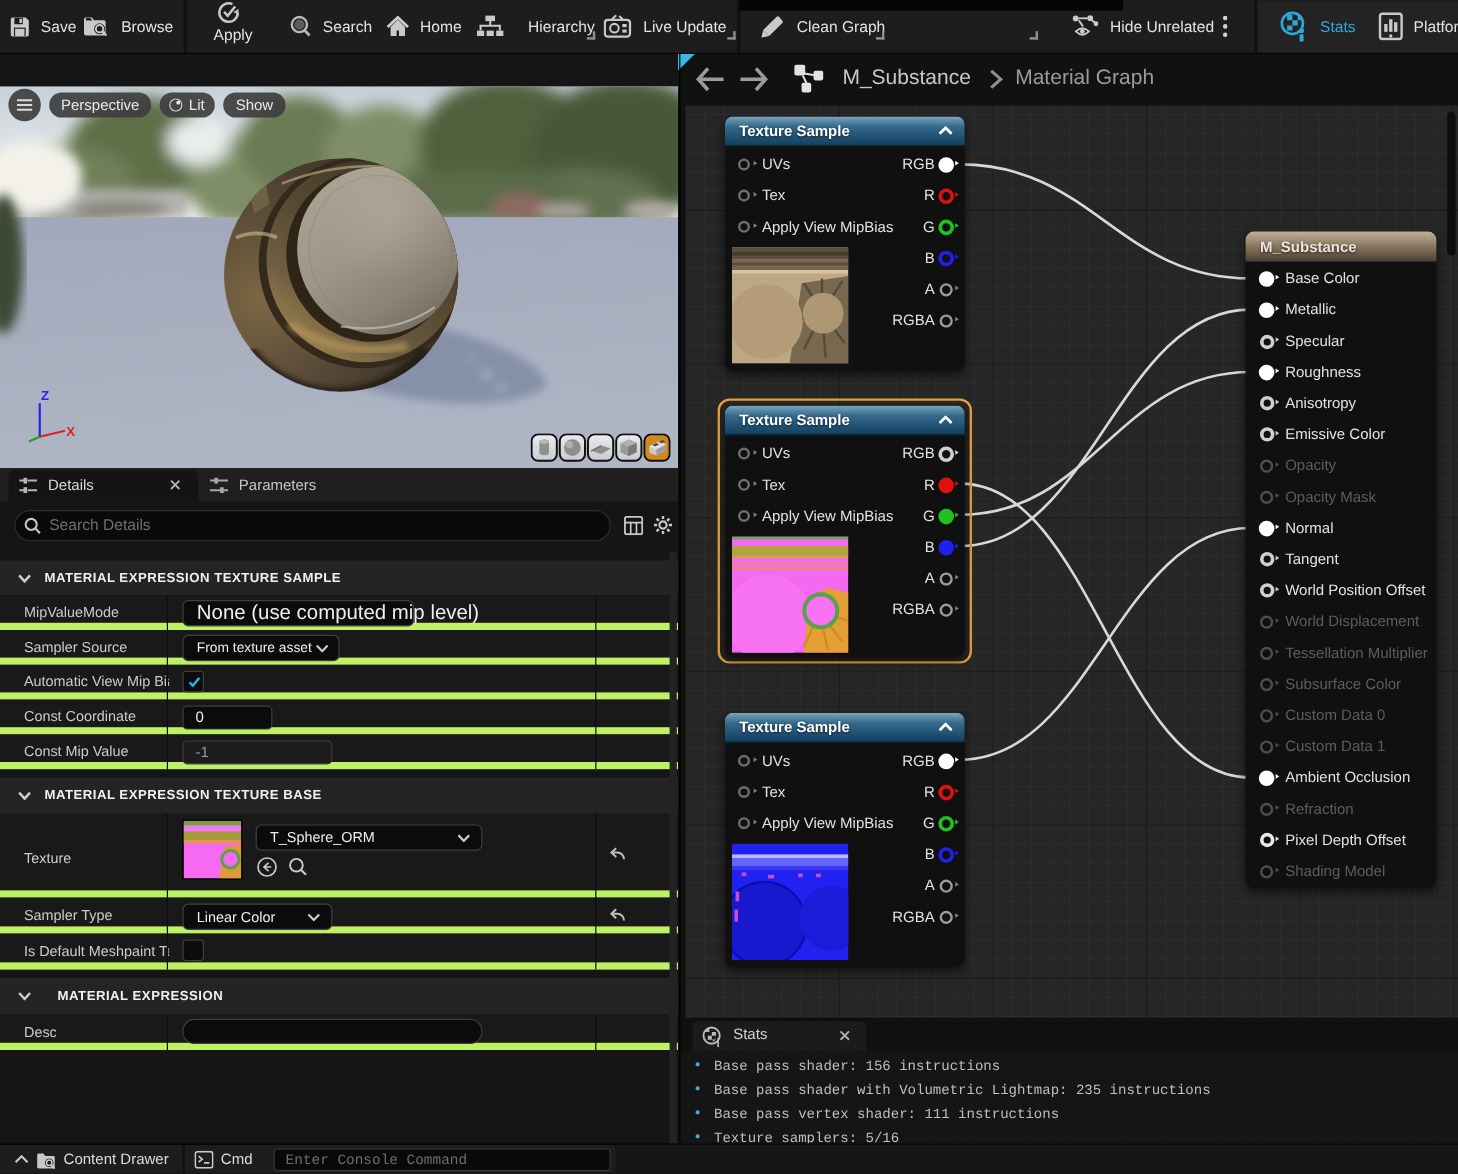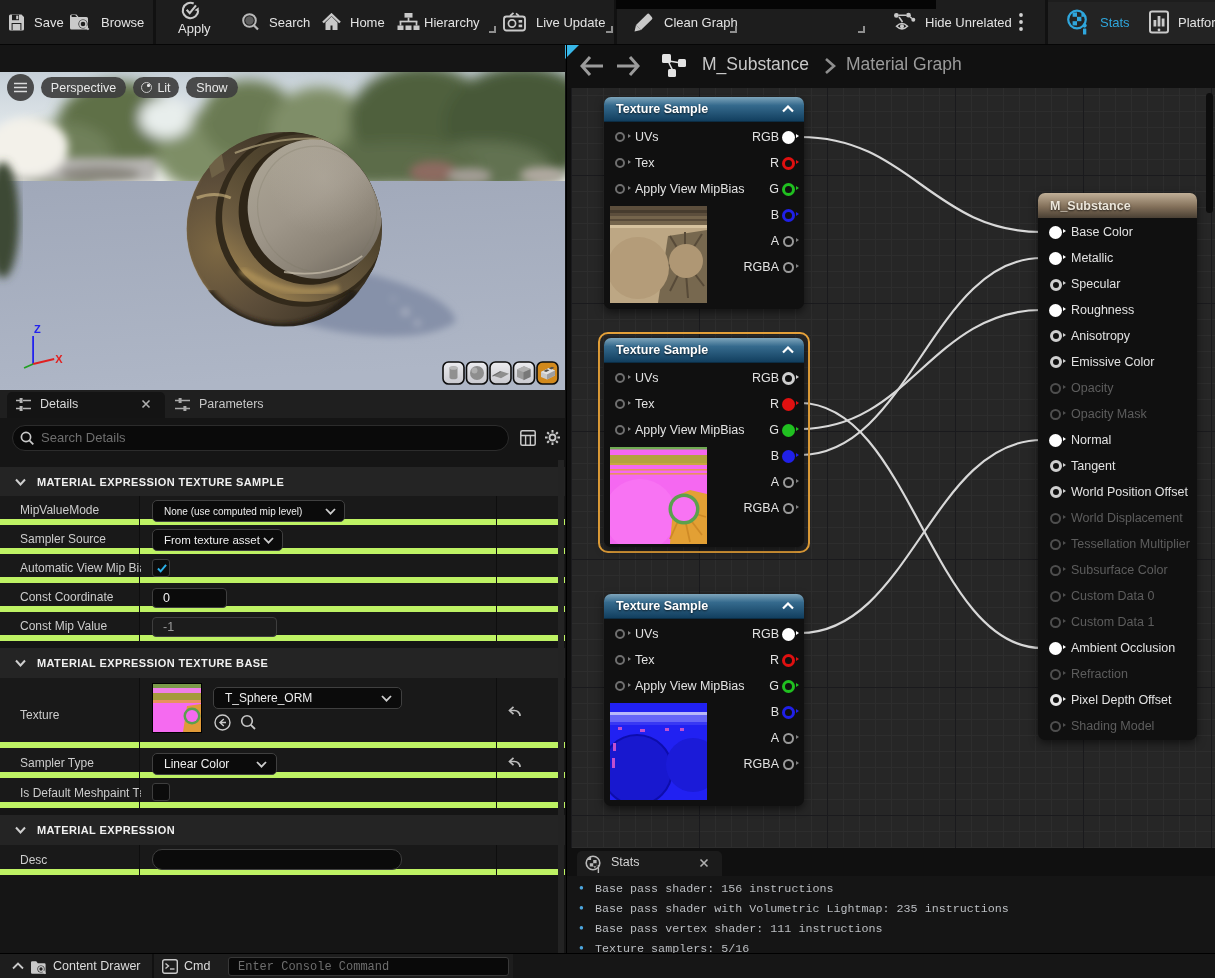--- a/index.html
+++ b/index.html
@@ -123,21 +123,21 @@
       <svg width="23" height="20" viewBox="0 0 23 20">
           <rect x="7.5" y="1" width="8" height="4.6" fill="#c9c9c9"></rect>
           <line x1="11.5" y1="5.6" x2="11.5" y2="9.5" stroke="#c9c9c9" stroke-width="1.7"></line>
           <line x1="3.5" y1="13.5" x2="3.5" y2="9.5" stroke="#c9c9c9" stroke-width="1.7"></line>
           <line x1="19.5" y1="13.5" x2="19.5" y2="9.5" stroke="#c9c9c9" stroke-width="1.7"></line>
           <line x1="2.6" y1="9.5" x2="20.4" y2="9.5" stroke="#c9c9c9" stroke-width="1.7"></line>
           <rect x="0.5" y="13.5" width="6" height="4.5" fill="#c9c9c9"></rect>
           <rect x="8.5" y="13.5" width="6" height="4.5" fill="#c9c9c9"></rect>
           <rect x="16.5" y="13.5" width="6" height="4.5" fill="#c9c9c9"></rect>
         </svg>
-      <span style="margin-left:4px;">Hierarchy</span>
+      <span style="margin-left:20px;">Hierarchy</span>
     </div>
     <div class="corner" style="left:489px; top:26px;"></div>
 
     <div class="tbtn" style="left:503px;">
       <svg width="25" height="20" viewBox="0 0 25 20">
           <rect x="1" y="4.5" width="21" height="14" rx="2.5" fill="none" stroke="#c9c9c9" stroke-width="1.9"></rect>
           <path d="M7 4 L10.5 0.8 M16 4 L13 1.4" stroke="#c9c9c9" stroke-width="1.7" fill="none"></path>
           <circle cx="9" cy="11.5" r="3.6" fill="none" stroke="#c9c9c9" stroke-width="1.7"></circle>
           <rect x="15.6" y="8" width="3.6" height="2.6" fill="#c9c9c9"></rect>
           <rect x="15.6" y="12.6" width="3.6" height="2.6" fill="#c9c9c9"></rect>
@@ -417,21 +417,21 @@
     <div class="dsec" style="top:77px;">
       <svg style="margin-left:15px;" width="11" height="8" viewBox="0 0 11 8">
           <path d="M1 1.5 L5.5 6.5 L10 1.5" fill="none" stroke="#cfcfcf" stroke-width="2"></path>
         </svg>
       <span style="margin-left:11px;">MATERIAL EXPRESSION TEXTURE SAMPLE</span>
     </div>
 
     <div class="drow" style="top:106px; height:29px;">
         <div class="dlabel" style="top:7px;">MipValueMode</div>
       </div>
-    <div class="combo" style="left:152px; top:110px; width:193px; padding:0 8px 0 11px; font-size:10px;">None (use computed mip level)<svg class="chev" width="11" height="7" viewBox="0 0 11 7">
+    <div class="combo" style="left:152px; top:110px; width:193px; padding:0 8px 0 11px; font-size:17px;">None (use computed mip level)<svg class="chev" width="11" height="7" viewBox="0 0 11 7">
           <path d="M1 1 L5.5 5.7 L10 1" fill="none" stroke="#cdcdcd" stroke-width="1.8"></path>
         </svg></div>
     <div class="drow" style="top:135px; height:29px;">
         <div class="dlabel" style="top:7px;">Sampler Source</div>
       </div>
     <div class="combo" style="left:152px; top:139px; width:131px; padding:0 8px 0 11px; font-size:11.5px;">From texture asset<svg class="chev" width="11" height="7" viewBox="0 0 11 7">
           <path d="M1 1 L5.5 5.7 L10 1" fill="none" stroke="#cdcdcd" stroke-width="1.8"></path>
         </svg></div>
     <div class="drow" style="top:164px; height:29px;">
         <div class="dlabel" style="top:7px; width:121px; overflow:hidden;">Automatic View Mip Bia</div>
@@ -492,21 +492,21 @@
 
     <div class="drow" style="top:388px; height:30px;">
         <div class="dlabel" style="top:8px; width:121px; overflow:hidden;">Is Default Meshpaint Te</div>
       </div>
     <div class="abs" style="left:152px; top:393px; width:18px; height:18px; background:#0c0c0c; border:1px solid #3e3e3e; border-radius:3px;"></div>
 
     <div class="dsec" style="top:425px; height:30px;">
       <svg style="margin-left:15px;" width="11" height="8" viewBox="0 0 11 8">
           <path d="M1 1.5 L5.5 6.5 L10 1.5" fill="none" stroke="#cfcfcf" stroke-width="2"></path>
         </svg>
-      <span style="margin-left:11px;">MATERIAL EXPRESSION</span>
+      <span style="margin-left:22px;">MATERIAL EXPRESSION</span>
     </div>
 
     <div class="drow" style="top:455px; height:30px;">
         <div class="dlabel" style="top:8px;">Desc</div>
       </div>
     <div class="dinput" style="left:152px; top:459px; width:250px; height:21px; border-radius:10px;"></div>
 
     <svg class="abs" style="left:507px; top:315px;" width="15" height="13" viewBox="0 0 15 13">
         <path d="M13 11 a5.5 5.5 0 0 0-5.5-5.5 H3" fill="none" stroke="#bdbdbd" stroke-width="1.7"></path>
         <path d="M6.5 1.8 L2.5 5.5 L6.5 9.2" fill="none" stroke="#bdbdbd" stroke-width="1.7"></path>

